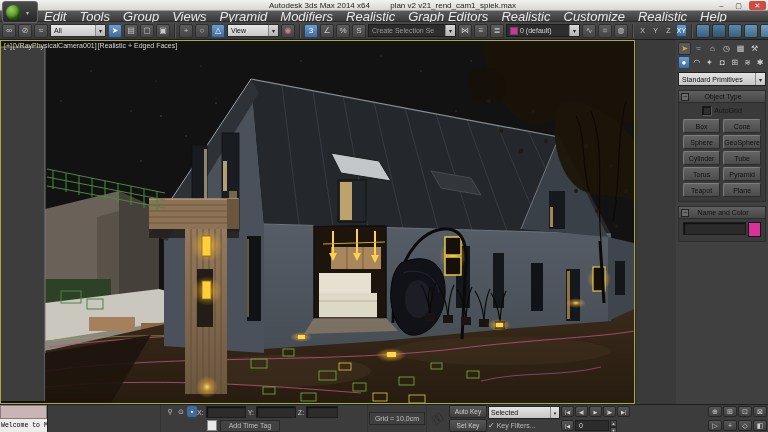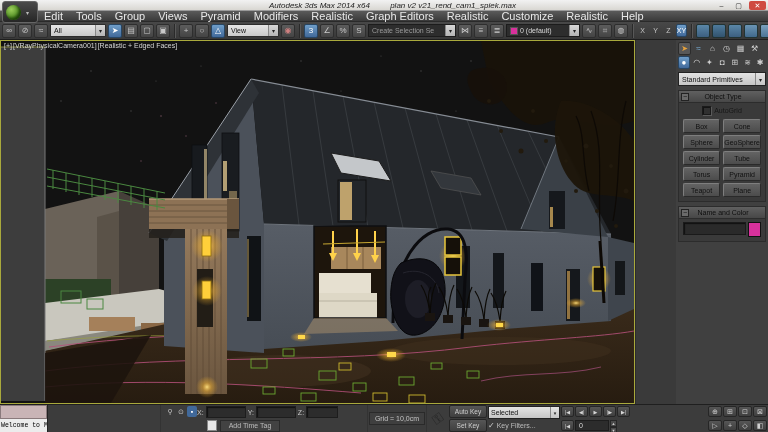--- a/index.html
+++ b/index.html
@@ -1,34 +1,34 @@
 <!DOCTYPE html>
 <html><head>
 <meta charset="utf-8">
 <style>
   html,body{margin:0;padding:0;background:#222;}
   body{width:768px;height:432px;overflow:hidden;font-family:"Liberation Sans",sans-serif;-webkit-font-smoothing:none;}
   .app{width:768px;height:432px;position:relative;background:#3c3c3c;display:flex;flex-direction:column;}
 
   
   .titlebar{height:11px;background:linear-gradient(#f2f2f2,#d9d7d2);display:flex;align-items:center;position:relative;border-bottom:1px solid #9a9a9a;box-sizing:border-box;}
-  .title-text{position:absolute;left:17px;right:0;text-align:center;font-size:8px;color:#1c1c1c;white-space:nowrap;line-height:11px;font-style:italic;}
+  .title-text{position:absolute;left:17px;right:0;text-align:center;font-size:8px;color:#1c1c1c;white-space:nowrap;line-height:11px;}
   .title-file{margin-left:18px;}
   .winbtns{position:absolute;right:2px;top:0;display:flex;gap:4px;align-items:center;height:11px;}
   .wbtn{width:13px;height:9px;display:flex;align-items:center;justify-content:center;font-size:7px;color:#333;}
   .wbtn-close{background:#cf4a41;border-radius:2px;color:#fff;width:17px;}
 
   
   .appbtn{position:absolute;left:2px;top:1px;width:34px;height:20px;background:linear-gradient(#4a4a4a,#262626);border:1px solid #666;border-radius:3px;z-index:30;display:flex;align-items:center;}
   .applogo{width:15px;height:15px;margin-left:3px;border-radius:50%;background:radial-gradient(circle at 35% 30%,#9ccf5a,#4e8a22 60%,#2c5a10);box-shadow:inset -2px -2px 3px #1d3f0a;}
   .appcaret{color:#bbb;font-size:6px;margin-left:5px;}
 
   
   .menubar{height:11px;background:linear-gradient(#5a5a5a,#3a3a3a);display:flex;align-items:center;padding-left:44px;gap:13px;border-bottom:1px solid #2a2a2a;box-sizing:border-box;}
-  .menu-item{font-size:11px;color:#e8e8e8;white-space:nowrap;line-height:11px;}
+  .menu-item{font-size:13px;color:#e8e8e8;white-space:nowrap;line-height:11px;font-style:italic;}
 
   
   .toolbar{height:18px;background:linear-gradient(#484848,#383838);display:flex;align-items:center;gap:2px;padding:0 2px;border-bottom:1px solid #1e1e1e;box-sizing:border-box;overflow:hidden;}
   .ticon{width:14px;height:14px;flex:0 0 auto;background:linear-gradient(#5c5c5c,#444);border:1px solid #2e2e2e;border-radius:2px;color:#c9c9c9;font-size:8px;display:flex;align-items:center;justify-content:center;box-sizing:border-box;line-height:1;}
   .ticon.active{background:linear-gradient(#6f9ec9,#41699a);color:#fff;border-color:#274563;}
   .tsep{width:1px;height:14px;background:#2a2a2a;margin:0 2px;flex:0 0 auto;box-shadow:1px 0 0 #585858;}
   .tcombo{height:13px;background:linear-gradient(#e6e6e6,#c9c9c9);border:1px solid #2c2c2c;border-radius:1px;display:flex;align-items:center;font-size:7px;color:#111;padding-left:3px;box-sizing:border-box;flex:0 0 auto;}
   .tcombo .car{margin-left:auto;width:9px;height:100%;background:linear-gradient(#d6d6d6,#b5b5b5);border-left:1px solid #888;display:flex;align-items:center;justify-content:center;font-size:6px;color:#222;}
   .tcombo-dark{height:13px;background:#2d2d2d;border:1px solid #1c1c1c;display:flex;align-items:center;font-size:7px;color:#9a9a9a;padding-left:3px;box-sizing:border-box;flex:0 0 auto;}
   .tcombo-dark .car{margin-left:auto;width:9px;height:100%;background:linear-gradient(#d6d6d6,#b5b5b5);border-left:1px solid #888;display:flex;align-items:center;justify-content:center;font-size:6px;color:#222;}

